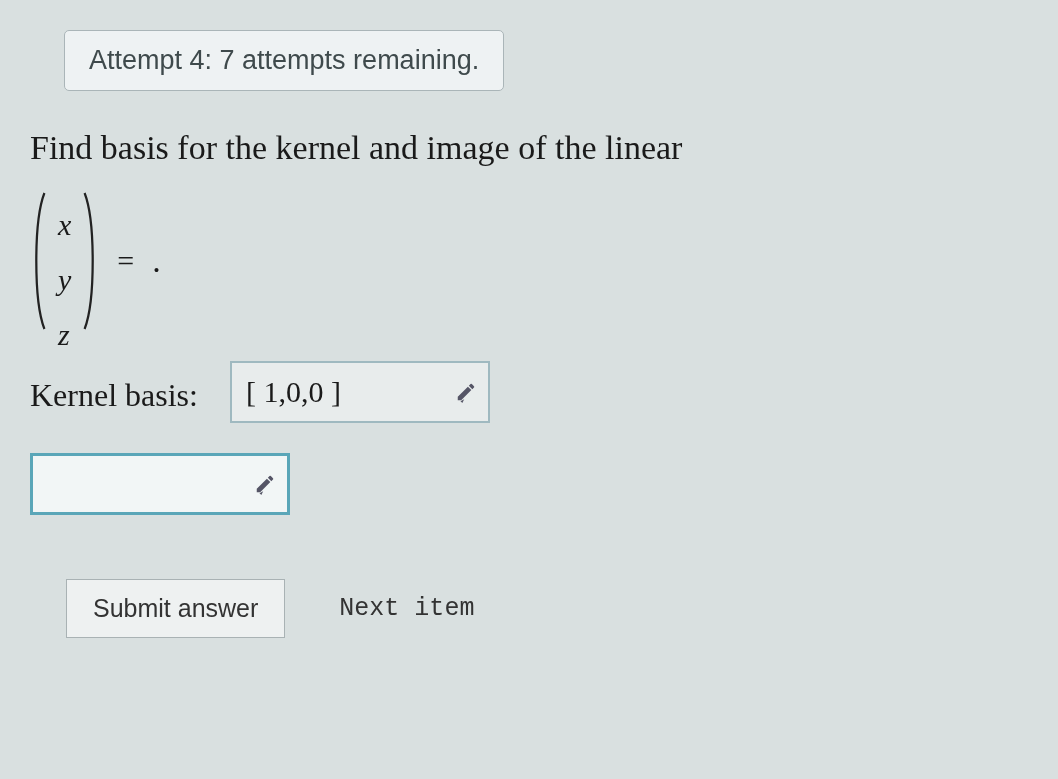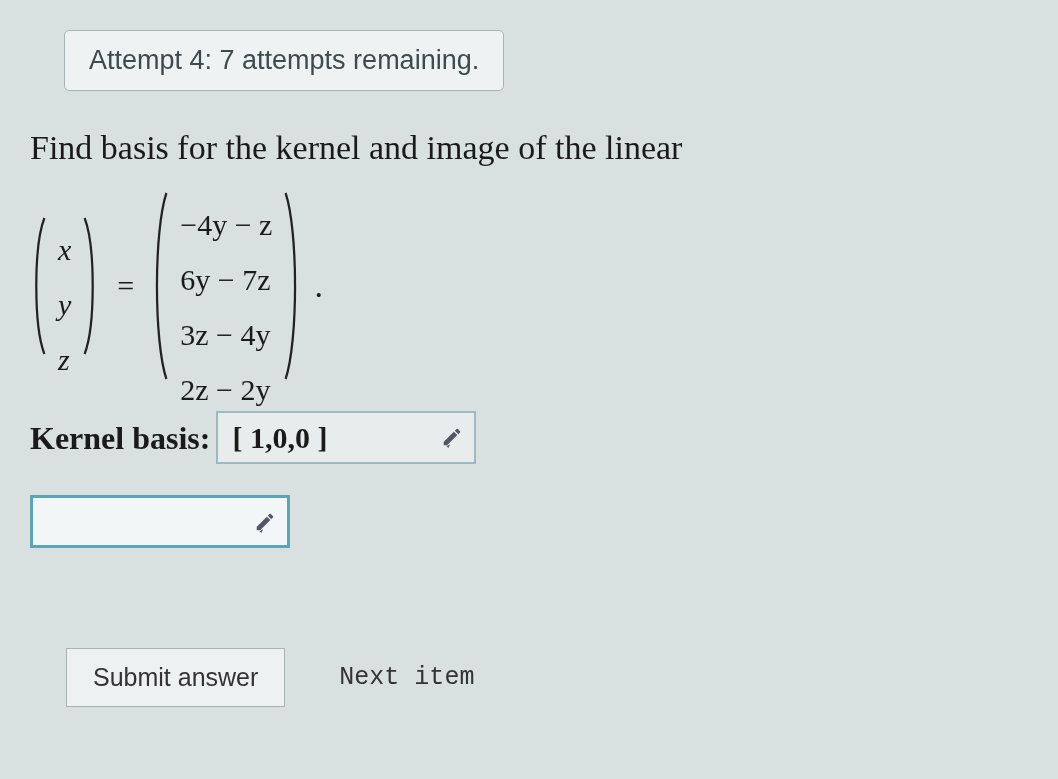--- a/index.html
+++ b/index.html
@@ -62,31 +62,30 @@
     font-family: 'Times New Roman', serif;
     font-size: 30px;
   }
   .col .cell { padding: 2px 4px; white-space: nowrap; }
   .col.small { font-style: italic; }
   .eq { font-size: 30px; padding: 0 4px; }
   .period { font-size: 34px; align-self: center; }
 
   .answer-row {
     display: flex;
-    align-items: flex-start;
-    gap: 6px;
+    align-items: flex-end;
+    gap: 32px;
     margin-top: 30px;
     font-size: 32px;
-    font-weight: bold;
   }
   .answer-row .label { font-family: Georgia, serif; }
   .ans-field {
     position: relative;
     min-width: 260px;
-    height: 53px;
+    height: 62px;
     border: 2px solid #9fb9c0;
     background: #e8ecec;
     display: flex;
     align-items: center;
     padding: 0 48px 0 14px;
     font-size: 30px;
     font-family: 'Times New Roman', serif;
   }
   .ans-field.active {
     border: 3px solid #5aa6b8;
@@ -109,21 +108,20 @@
     gap: 28px;
   }
   .btn {
     font-family: -apple-system, "Segoe UI", Arial, sans-serif;
     font-size: 25px;
     color: #333;
     background: #eef1f1;
     border: 1px solid #a9b2b4;
     padding: 14px 26px;
     cursor: pointer;
-    margin-top: 36px;
   }
   .btn.ghost {
     background: transparent;
     border: none;
     font-family: Liberation Mono, monospace;
   }
 </style>
 </head>
 <body>
 
@@ -152,38 +150,20 @@
           </span>
           <span class="bracket">
             <svg viewBox="0 0 20 140" preserveAspectRatio="none">
                 <path d="M4 2 C 16 30, 16 110, 4 138" stroke="#222" stroke-width="2.5" fill="none"></path>
               </svg>
           </span>
         </span>
 
         <span class="eq">=</span>
 
-        <span class="paren" style="height:190px;">
-          <span class="bracket">
-            <svg viewBox="0 0 20 190" preserveAspectRatio="none">
-                <path d="M16 2 C 2 40, 2 150, 16 188" stroke="#222" stroke-width="2.5" fill="none"></path>
-              </svg>
-          </span>
-          <span class="col">
-            <span class="cell">−4y − z</span>
-            <span class="cell">6y − 7z</span>
-            <span class="cell">3z − 4y</span>
-            <span class="cell">2z − 2y</span>
-          </span>
-          <span class="bracket">
-            <svg viewBox="0 0 20 190" preserveAspectRatio="none">
-                <path d="M4 2 C 18 40, 18 150, 4 188" stroke="#222" stroke-width="2.5" fill="none"></path>
-              </svg>
-          </span>
-        </span>
 
         <span class="period">.</span>
       </span>
     </div>
 
     <div class="answer-row">
       <span class="label">Kernel basis:</span>
       <div class="ans-field">
         <span>[ 1,0,0 ]</span>
         <span class="edit-icon">

